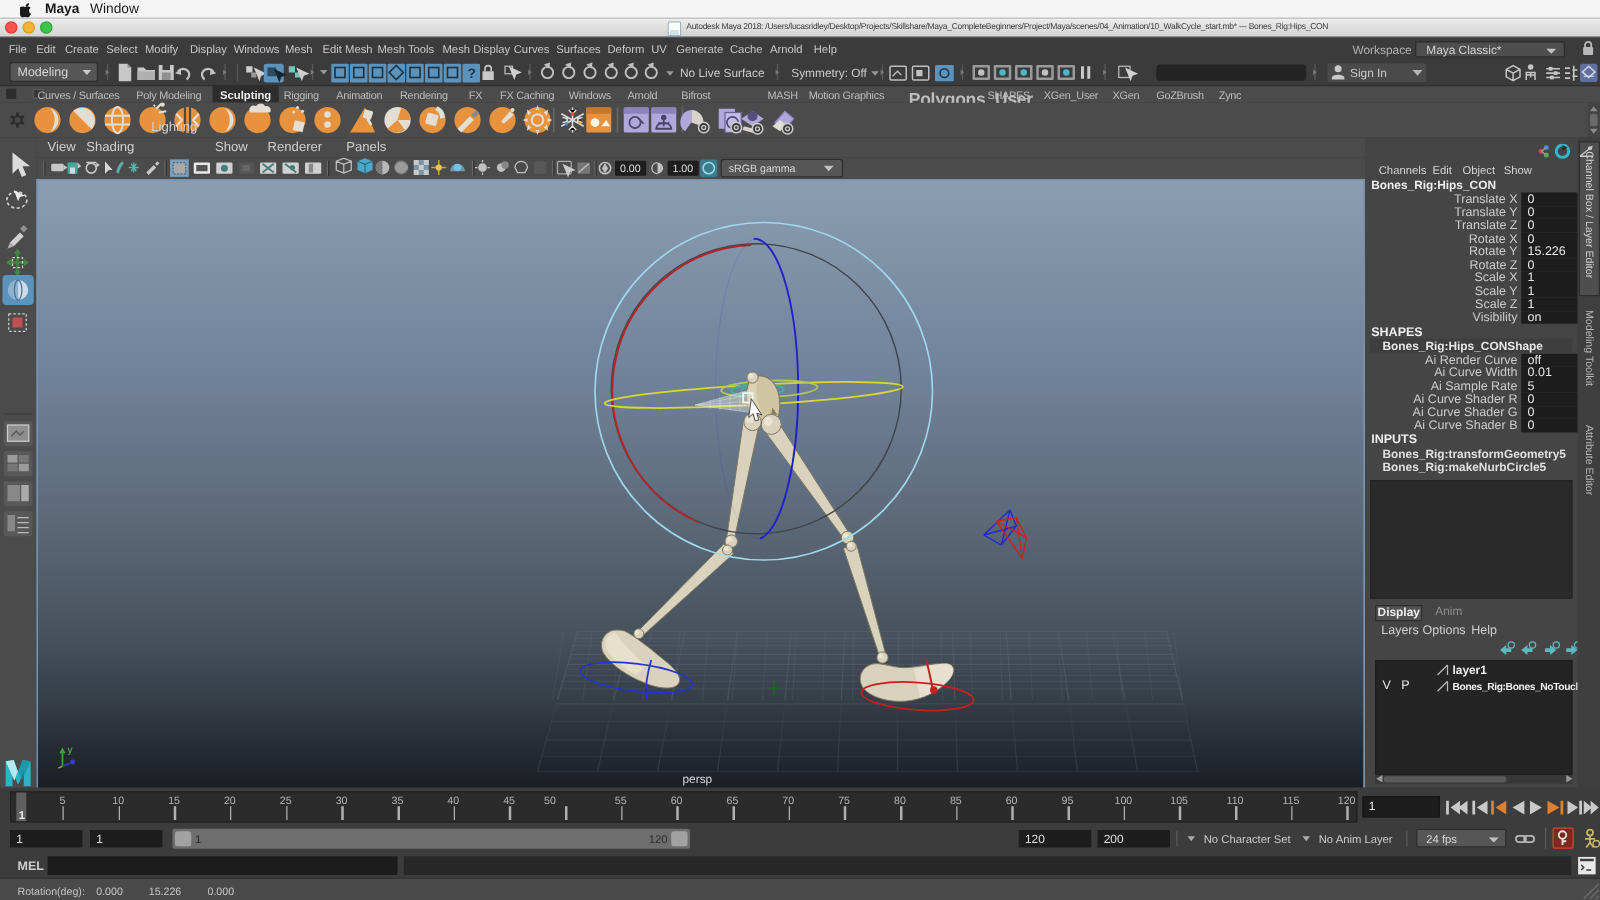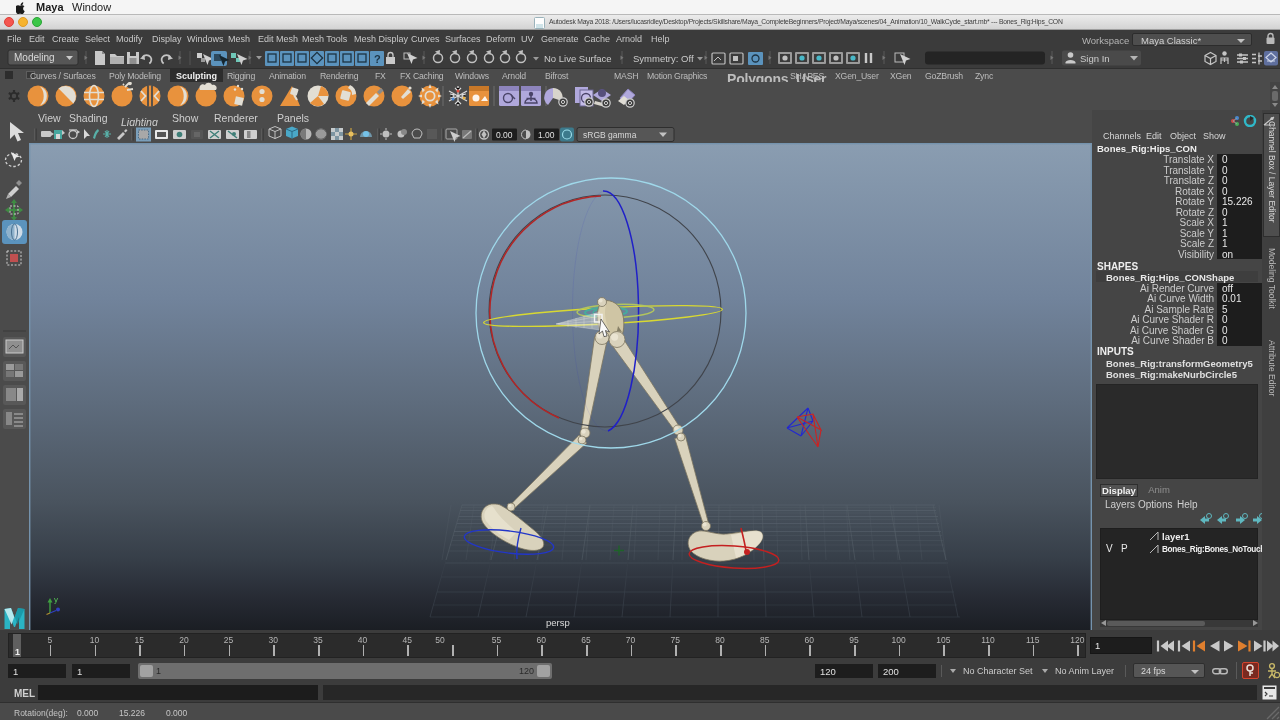--- a/index.html
+++ b/index.html
@@ -337,21 +337,21 @@
 <rect x="3" y="299" width="23" height="20" rx="2" fill="#585858"></rect>
     <rect x="6" y="302" width="6" height="13" fill="#888"></rect>
     <path d="M14 304h9M14 308h9M14 312h9M14 316h9" stroke="#bbb"></path>
 <path d="M4.5 519v-20l6.5-1 3.5 9.5 3.5-9.5 6.5 1v20h-5.5v-12l-4 10h-1l-4-10v12z" fill="#2ab4c4"></path>
 <path d="M4.5 499l6.5-1 3.2 9-2.7 7.5z" fill="#c4eef4" opacity=".9"></path>
     <path d="M24.5 499l-6.5-1-3.2 9 2.7 7.5z" fill="#118c9c" opacity=".65"></path>
 </svg>
 <div class="abs" style="left:29px;top:110px;width:1063px;height:16px;background:#4b4b4b;"></div>
 <div style="position:absolute;left:38px;top:112px;font-size:10.5px;color:#cfcfcf;font-weight:normal;letter-spacing:0;white-space:nowrap;">View</div>
 <div style="position:absolute;left:69px;top:112px;font-size:10.5px;color:#cfcfcf;font-weight:normal;letter-spacing:0;white-space:nowrap;">Shading</div>
-<div style="position:absolute;left:121px;top:116px;font-size:10.5px;color:#cfcfcf;font-weight:normal;letter-spacing:0;white-space:nowrap;font-style:italic;">Lighting</div>
+<div style="position:absolute;left:121px;top:96px;font-size:10.5px;color:#cfcfcf;font-weight:normal;letter-spacing:0;white-space:nowrap;">Lighting</div>
 <div style="position:absolute;left:172px;top:112px;font-size:10.5px;color:#cfcfcf;font-weight:normal;letter-spacing:0;white-space:nowrap;">Show</div>
 <div style="position:absolute;left:214px;top:112px;font-size:10.5px;color:#cfcfcf;font-weight:normal;letter-spacing:0;white-space:nowrap;">Renderer</div>
 <div style="position:absolute;left:277px;top:112px;font-size:10.5px;color:#cfcfcf;font-weight:normal;letter-spacing:0;white-space:nowrap;">Panels</div>
 <svg class="abs" style="left:29px;top:126px" width="1063" height="17" viewBox="0 0 1063 17">
 <rect width="1063" height="17" fill="#4b4b4b"></rect>
 <path d="M6 2.5v12" stroke="#6a6a6a"></path>
     <path d="M6 2.5v12" stroke="#333" transform="translate(1)"></path>
 <rect x="12" y="5" width="10" height="6" rx="1" fill="#c8c8c8"></rect>
     <path d="M22 6l3 2-3 2z" fill="#c8c8c8"></path>
 <rect x="25" y="4" width="8" height="9" fill="#48a8a0"></rect>

